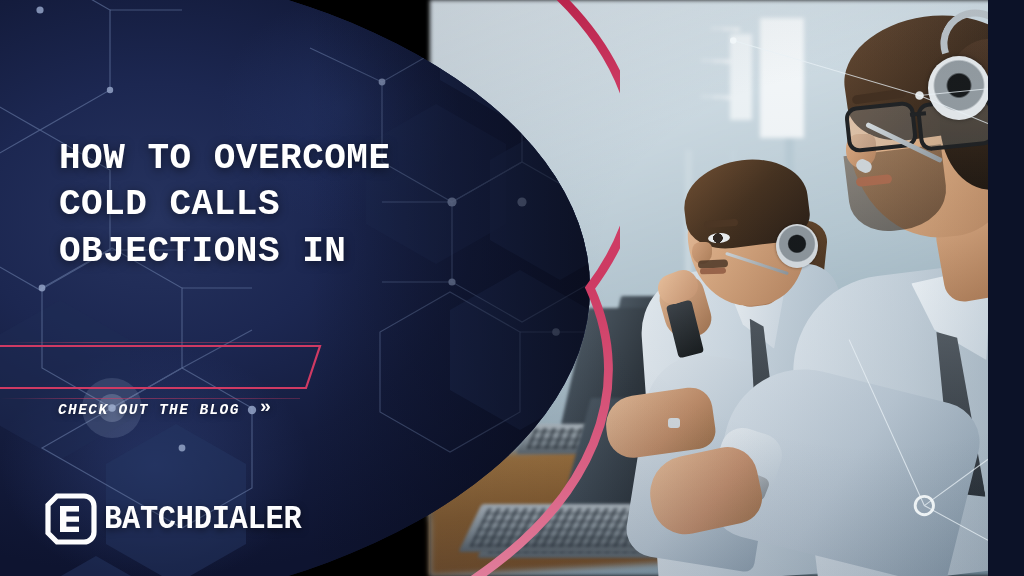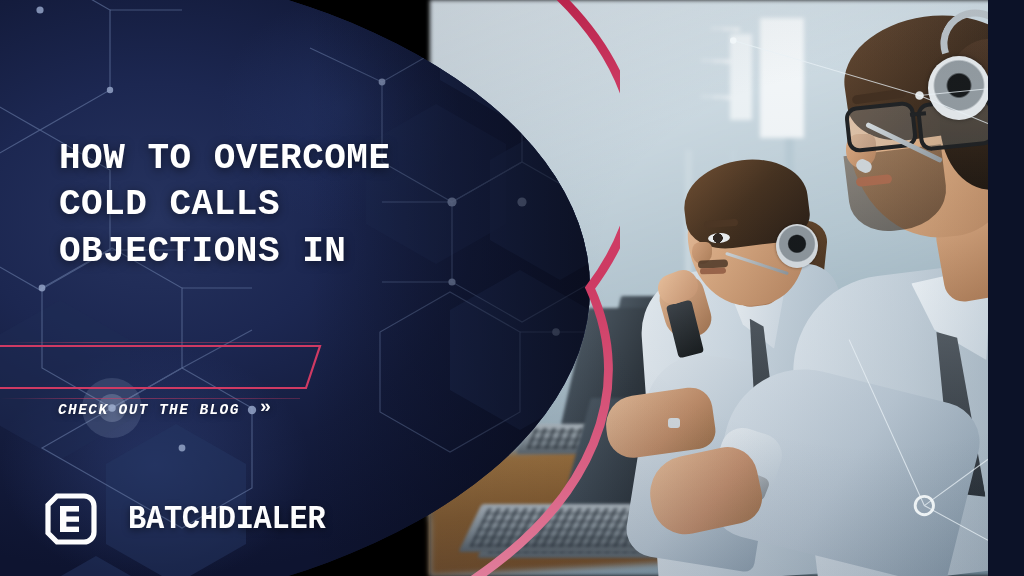--- a/index.html
+++ b/index.html
@@ -408,21 +408,21 @@
 
   
   .pink-line {
     position:absolute; height:1px;
     background:linear-gradient(90deg, rgba(214,58,98,0) 0%, rgba(214,58,98,.55) 30%, rgba(214,58,98,.30) 100%);
   }
 
   
   #logo {
     position:absolute; left:44px; top:492px;
-    display:flex; align-items:center; gap:30px;
+    display:flex; align-items:center; gap:6px;
   }
   #logo-mark { width:54px; height:54px; display:block; }
   #logo-word {
     font-size:33px; font-weight:bold; letter-spacing:-0.3px;
     color:#fdfdfe; line-height:1;
     font-stretch:condensed;
     transform:scaleX(.92); transform-origin:left center;
     text-shadow:0 2px 8px rgba(0,0,0,.5);
   }
 </style>

